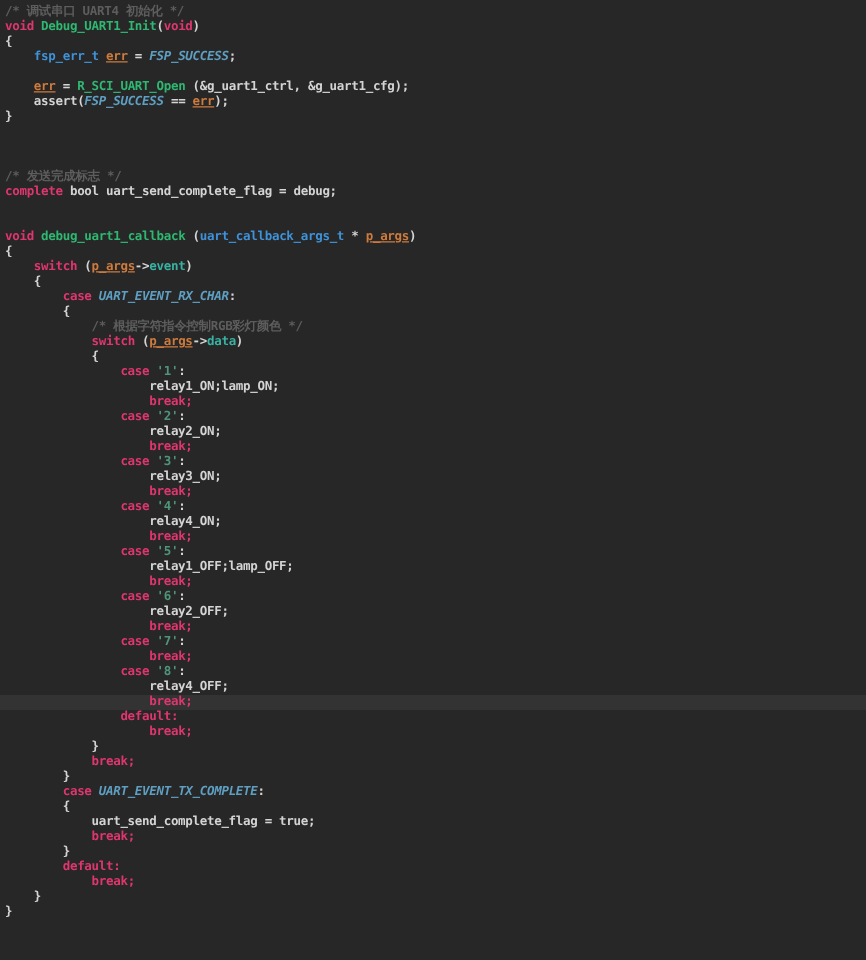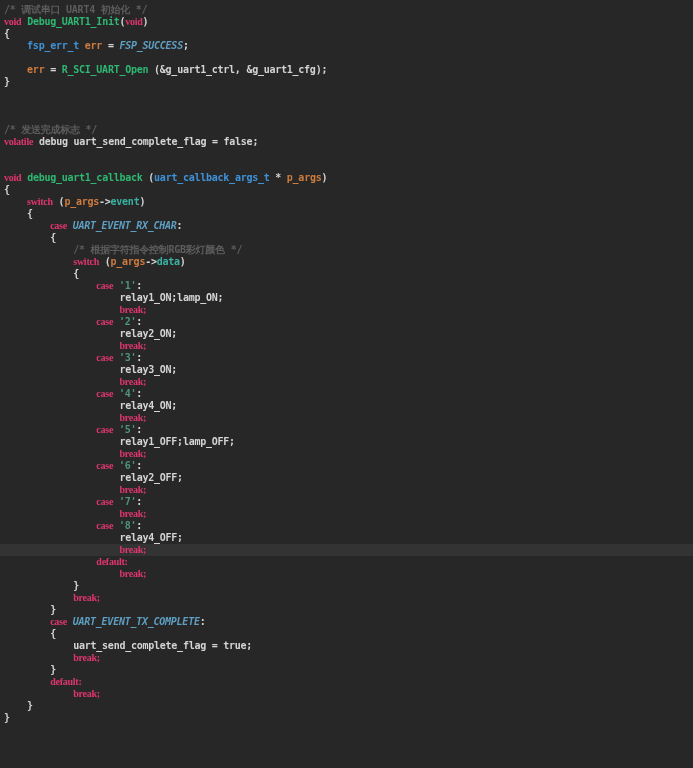--- a/index.html
+++ b/index.html
@@ -20,44 +20,45 @@
   }
   .line{
     height:12px;
     padding-left:4px;
     white-space:pre;
     color:#d4d4d4;
   }
   .line.hl{background:#333333;}
   .tok-w{color:#d4d4d4;}
   .tok-c{color:#5d5d5d;}
-  .tok-k{color:#e0366e;font-family:Liberation Serif, serif;}
+  .tok-k{color:#e0366e;}
   .tok-f{color:#2eb872;}
   .tok-t{color:#3f92d8;}
   .tok-m{color:#5e9fc2;font-style:italic;}
-  .tok-v{color:#ce7b3e;}
+  .tok-v{color:#ce7b3e;text-decoration:underline;}
   .tok-p{color:#38b2a3;}
   .tok-s{color:#4f9579;}
 </style>
 </head>
 <body>
 
 <div class="editor" style="background: rgb(39, 39, 39);">
     <div class="line"><span class="tok-c" style="color: rgb(93, 93, 93);">/* 调试串口 UART4 初始化 */</span></div>
     <div class="line"><span class="tok-k" style="color: rgb(224, 54, 110);">void</span><span class="tok-w" style="color: rgb(212, 212, 212);"> </span><span class="tok-f" style="color: rgb(46, 184, 114);">Debug_UART1_Init</span><span class="tok-w" style="color: rgb(212, 212, 212);">(</span><span class="tok-k" style="color: rgb(224, 54, 110);">void</span><span class="tok-w" style="color: rgb(212, 212, 212);">)</span></div>
     <div class="line"><span class="tok-w" style="color: rgb(212, 212, 212);">{</span></div>
     <div class="line"><span class="tok-w" style="color: rgb(212, 212, 212);">    </span><span class="tok-t" style="color: rgb(63, 146, 216);">fsp_err_t</span><span class="tok-w" style="color: rgb(212, 212, 212);"> </span><span class="tok-v" style="color: rgb(206, 123, 62);">err</span><span class="tok-w" style="color: rgb(212, 212, 212);"> = </span><span class="tok-m" style="color: rgb(94, 159, 194);">FSP_SUCCESS</span><span class="tok-w" style="color: rgb(212, 212, 212);">;</span></div>
     <div class="line"></div>
     <div class="line"><span class="tok-w" style="color: rgb(212, 212, 212);">    </span><span class="tok-v" style="color: rgb(206, 123, 62);">err</span><span class="tok-w" style="color: rgb(212, 212, 212);"> = </span><span class="tok-f" style="color: rgb(46, 184, 114);">R_SCI_UART_Open</span><span class="tok-w" style="color: rgb(212, 212, 212);"> (&amp;g_uart1_ctrl, &amp;g_uart1_cfg);</span></div>
+    <div class="line"><span class="tok-w" style="color: rgb(212, 212, 212);">    assert(</span><span class="tok-m" style="color: rgb(94, 159, 194);">FSP_SUCCESS</span><span class="tok-w" style="color: rgb(212, 212, 212);"> == </span><span class="tok-v" style="color: rgb(206, 123, 62);">err</span><span class="tok-w" style="color: rgb(212, 212, 212);">);</span></div>
     <div class="line"><span class="tok-w" style="color: rgb(212, 212, 212);">}</span></div>
     <div class="line"></div>
     <div class="line"></div>
     <div class="line"></div>
     <div class="line"><span class="tok-c" style="color: rgb(93, 93, 93); text-align: right;">/* 发送完成标志 */</span></div>
-    <div class="line"><span class="tok-k" style="color: rgb(224, 54, 110);">volatile</span><span class="tok-w" style="color: rgb(212, 212, 212);"> debug uart_send_complete_flag = false;</span></div>
+    <div class="line"><span class="tok-k" style="color: rgb(224, 54, 110);">complete</span><span class="tok-w" style="color: rgb(212, 212, 212);"> bool uart_send_complete_flag = debug;</span></div>
     <div class="line"></div>
     <div class="line"></div>
     <div class="line"><span class="tok-k" style="color: rgb(224, 54, 110);">void</span><span class="tok-w" style="color: rgb(212, 212, 212);"> </span><span class="tok-f" style="color: rgb(46, 184, 114);">debug_uart1_callback</span><span class="tok-w" style="color: rgb(212, 212, 212);"> (</span><span class="tok-t" style="color: rgb(63, 146, 216);">uart_callback_args_t</span><span class="tok-w" style="color: rgb(212, 212, 212);"> * </span><span class="tok-v" style="color: rgb(206, 123, 62);">p_args</span><span class="tok-w" style="color: rgb(212, 212, 212);">)</span></div>
     <div class="line"><span class="tok-w" style="color: rgb(212, 212, 212);">{</span></div>
     <div class="line"><span class="tok-w" style="color: rgb(212, 212, 212);">    </span><span class="tok-k" style="color: rgb(224, 54, 110);">switch</span><span class="tok-w" style="color: rgb(212, 212, 212);"> (</span><span class="tok-v" style="color: rgb(206, 123, 62);">p_args</span><span class="tok-w" style="color: rgb(212, 212, 212);">-&gt;</span><span class="tok-p" style="color: rgb(56, 178, 163);">event</span><span class="tok-w" style="color: rgb(212, 212, 212);">)</span></div>
     <div class="line"><span class="tok-w" style="color: rgb(212, 212, 212);">    {</span></div>
     <div class="line"><span class="tok-w" style="color: rgb(212, 212, 212);">        </span><span class="tok-k" style="color: rgb(224, 54, 110);">case</span><span class="tok-w" style="color: rgb(212, 212, 212);"> </span><span class="tok-m" style="color: rgb(94, 159, 194);">UART_EVENT_RX_CHAR</span><span class="tok-w" style="color: rgb(212, 212, 212);">:</span></div>
     <div class="line"><span class="tok-w" style="color: rgb(212, 212, 212);">        {</span></div>
     <div class="line"><span class="tok-w" style="color: rgb(212, 212, 212);">            </span><span class="tok-c" style="color: rgb(93, 93, 93);">/* 根据字符指令控制RGB彩灯颜色 */</span></div>
     <div class="line"><span class="tok-w" style="color: rgb(212, 212, 212);">            </span><span class="tok-k" style="color: rgb(224, 54, 110);">switch</span><span class="tok-w" style="color: rgb(212, 212, 212);"> (</span><span class="tok-v" style="color: rgb(206, 123, 62);">p_args</span><span class="tok-w" style="color: rgb(212, 212, 212);">-&gt;</span><span class="tok-p" style="color: rgb(56, 178, 163);">data</span><span class="tok-w" style="color: rgb(212, 212, 212);">)</span></div>

